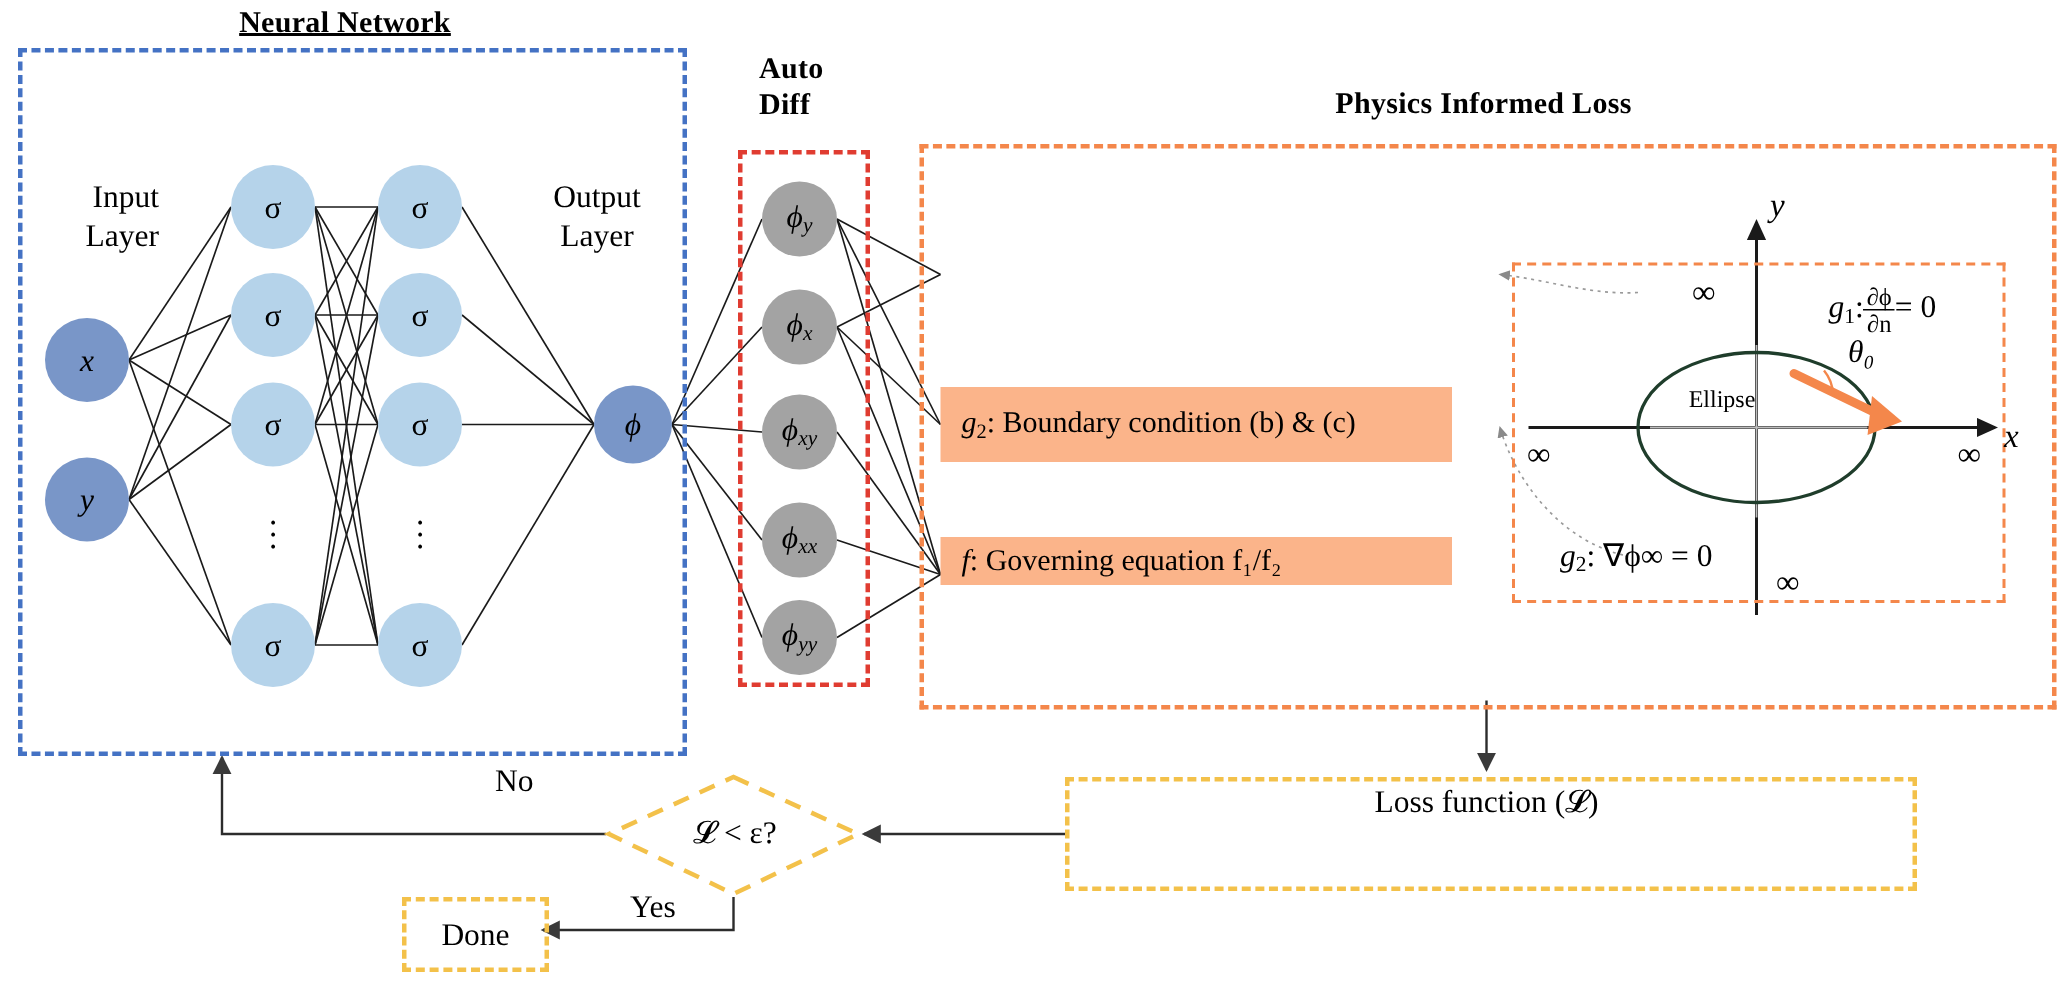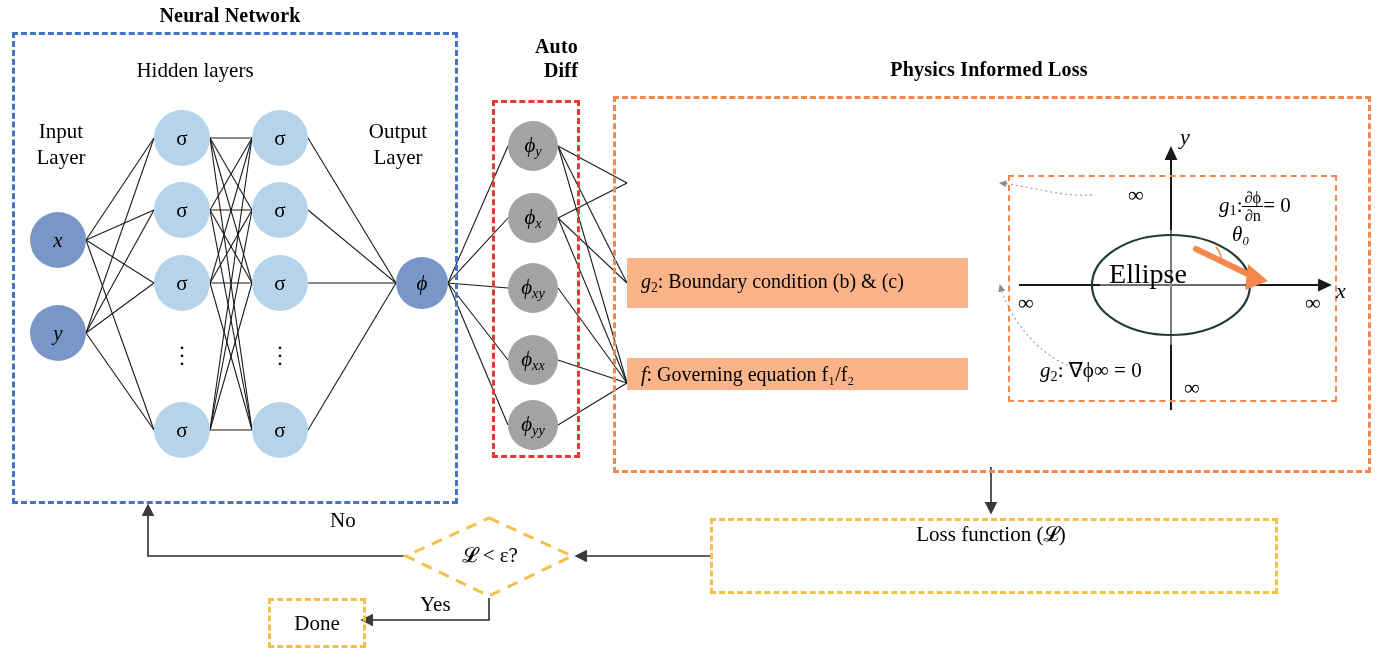--- a/index.html
+++ b/index.html
@@ -139,26 +139,25 @@
     </g>
     <ellipse cx="1171" cy="285" rx="79" ry="50" stroke="#1F3D2B" stroke-width="2.2" fill="none"></ellipse>
 
     <g>
       <line x1="1196" y1="249" x2="1254" y2="277" stroke="#F4874B" stroke-width="6" stroke-linecap="round"></line>
       <path d="M1248,264 L1268,281 L1245,290 z" fill="#F4874B"></path>
       <path d="M1216,247 A26,26 0 0 1 1222,263" stroke="#F4874B" stroke-width="1.6" fill="none"></path>
     </g>
   </svg>
 
-  <div class="abs title" style="left:0;width:460px;top:4px;text-align:center;">Neural Network</div>
+  <div class="abs title" style="left:0;width:460px;top:4px;text-align:center;text-decoration:underline;">Neural Network</div>
   <div class="abs box-nn" style="left:12px;top:32px;width:440px;height:466px;"></div>
 
-  <div class="abs lbl" style="left:105px;top:58px;width:180px;text-align:center;">Hidden layers</div>
-
-  <div class="abs lbl" style="left:16px;top:118px;width:90px;text-align:center;line-height:1.25;">
+
+  <div class="abs lbl" style="left:16px;top:118px;width:90px;text-align:right;line-height:1.25;">
     <div>Input</div>
     <div>Layer</div>
   </div>
   <div class="abs lbl" style="left:348px;top:118px;width:100px;text-align:center;line-height:1.25;">
     <div>Output</div>
     <div>Layer</div>
   </div>
 
   <div class="abs node node-in ctr" style="left:30px;top:212px;width:56px;height:56px;">
     <span>x</span>
@@ -200,21 +199,21 @@
       <i>.</i>
     </div>
   <div class="abs node node-hid ctr" style="left:252px;top:402px;width:56px;height:56px;">
     <span class="sig">σ</span>
     </div>
 
   <div class="abs node node-in ctr" style="left:396px;top:257px;width:52px;height:52px;">
     <span>ϕ</span>
   </div>
 
-  <div class="abs title" style="left:478px;top:34px;width:100px;text-align:right;line-height:1.22;">
+  <div class="abs title" style="left:506px;top:34px;width:100px;text-align:left;line-height:1.22;">
     <div>Auto</div>
     <div>Diff</div>
   </div>
   <div class="abs box-ad" style="left:492px;top:100px;width:82px;height:352px;"></div>
 
   <div class="abs node node-ad ctr" style="left:508px;top:121px;width:50px;height:50px;">
     <span class="math"><em>ϕ</em><sub><em>y</em></sub></span>
     </div>
   <div class="abs node node-ad ctr" style="left:508px;top:193px;width:50px;height:50px;">
     <span class="math"><em>ϕ</em><sub><em>x</em></sub></span>
@@ -239,21 +238,21 @@
     <span class="t math"><em>f</em><span>: Governing equation f₁/f₂</span></span>
   </div>
 
   <div class="abs box-inner" style="left:1008px;top:175px;width:325px;height:223px;"></div>
 
   <div class="abs lbl" style="left:1180px;top:124px;font-style:italic;font-size:22px;">
     <span>y</span></div>
   <div class="abs lbl" style="left:1336px;top:278px;font-style:italic;font-size:22px;">
     <span>x</span></div>
 
-  <div class="abs lbl" style="left:1100px;top:258px;width:96px;text-align:center;font-size:28px;">Ellipse</div>
+  <div class="abs lbl" style="left:1100px;top:258px;width:96px;text-align:center;font-size:16px;">Ellipse</div>
 
   <div class="abs lbl" style="left:1128px;top:182px;font-size:22px;">∞</div>
   <div class="abs lbl" style="left:1018px;top:290px;font-size:22px;">∞</div>
   <div class="abs lbl" style="left:1305px;top:290px;font-size:22px;">∞</div>
   <div class="abs lbl" style="left:1184px;top:375px;font-size:22px;">∞</div>
 
   <div class="abs math" style="left:1219px;top:189px;font-size:21px;white-space:nowrap;">
     <em>g</em><sub>1</sub><span>:</span><span class="frac"><span class="num">∂ϕ</span><span class="den">∂n</span></span><span>= 0</span>
   </div>
 

